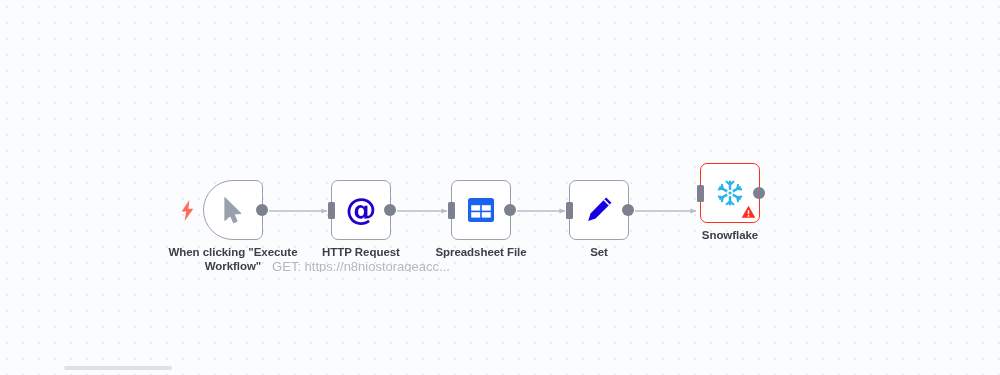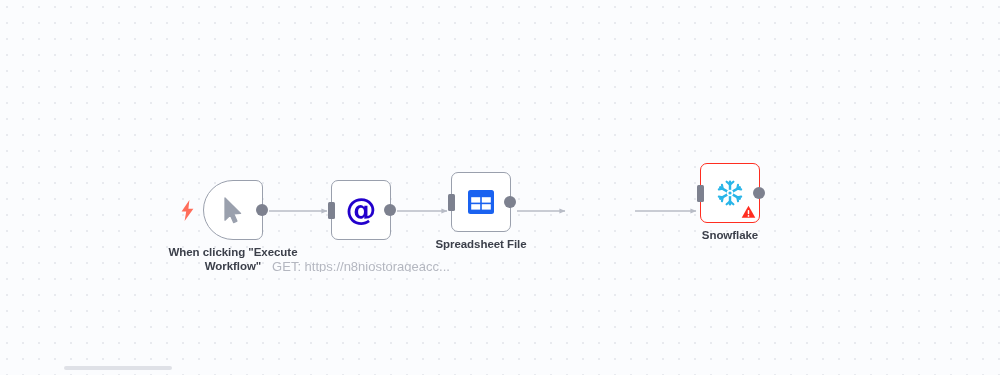--- a/index.html
+++ b/index.html
@@ -196,40 +196,54 @@
   <div class="node" id="node-http-request" style="left: 331px; top: 180px;">
     <div class="node-box">
       <span>
         <svg class="icon-svg" width="34" height="34" viewBox="0 0 34 34" xmlns="http://www.w3.org/2000/svg">
           <text x="17" y="26.5" text-anchor="middle" font-family="'DejaVu Sans', sans-serif" font-size="31" font-weight="bold" fill="#2200cc">@</text>
         </svg>
       </span>
       <div class="in-rect"></div>
       <div class="out-dot"></div>
     </div>
+    <div class="node-label">HTTP Request</div>
     <div class="node-sublabel one-line">GET: https://n8niostorageacc...</div>
   </div>
 
-  <div class="node" id="node-spreadsheet-file" style="left: 451px; top: 172px;">
+  <div class="node" id="node-spreadsheet-file" style="left: 451px; top: 180px;">
     <div class="node-box">
       <span>
         <svg class="icon-svg" width="28" height="26" viewBox="0 0 28 26" xmlns="http://www.w3.org/2000/svg">
           <rect x="1" y="1" width="26" height="24" rx="2.5" fill="#1a62f0"></rect>
           <rect x="4.2" y="8.2" width="9" height="5.4" fill="#ffffff"></rect>
           <rect x="14.8" y="8.2" width="9" height="5.4" fill="#ffffff"></rect>
           <rect x="4.2" y="15.2" width="9" height="5.4" fill="#ffffff"></rect>
           <rect x="14.8" y="15.2" width="9" height="5.4" fill="#ffffff"></rect>
         </svg>
       </span>
       <div class="in-rect"></div>
       <div class="out-dot"></div>
     </div>
     <div class="node-label">Spreadsheet File</div>
   </div>
 
+  <div class="node" id="node-set" style="left: 569px; top: 180px;">
+    <div class="node-box">
+      <span>
+        <svg class="icon-svg" width="30" height="30" viewBox="0 0 30 30" xmlns="http://www.w3.org/2000/svg">
+          <path d="M22.2 2.6 L27.4 7.8 L11.6 23.6 L4.2 26.0 L6.5 18.5 Z" fill="#1400e0"></path>
+          <path d="M20.0 4.8 L25.2 10.0" stroke="#ffffff" stroke-width="1.6"></path>
+        </svg>
+      </span>
+      <div class="in-rect"></div>
+      <div class="out-dot"></div>
+    </div>
+    <div class="node-label">Set</div>
+  </div>
 
   <div class="node" id="node-snowflake" style="left: 700px; top: 163px;">
     <div class="node-box error">
       <span>
         <svg class="icon-svg" width="30" height="30" viewBox="0 0 32 32" xmlns="http://www.w3.org/2000/svg">
           <g stroke="#29b5e8" stroke-width="2.6" stroke-linecap="round">
             <line x1="16" y1="4" x2="16" y2="28"></line>
             <line x1="5.6" y1="10" x2="26.4" y2="22"></line>
             <line x1="5.6" y1="22" x2="26.4" y2="10"></line>
           </g>

